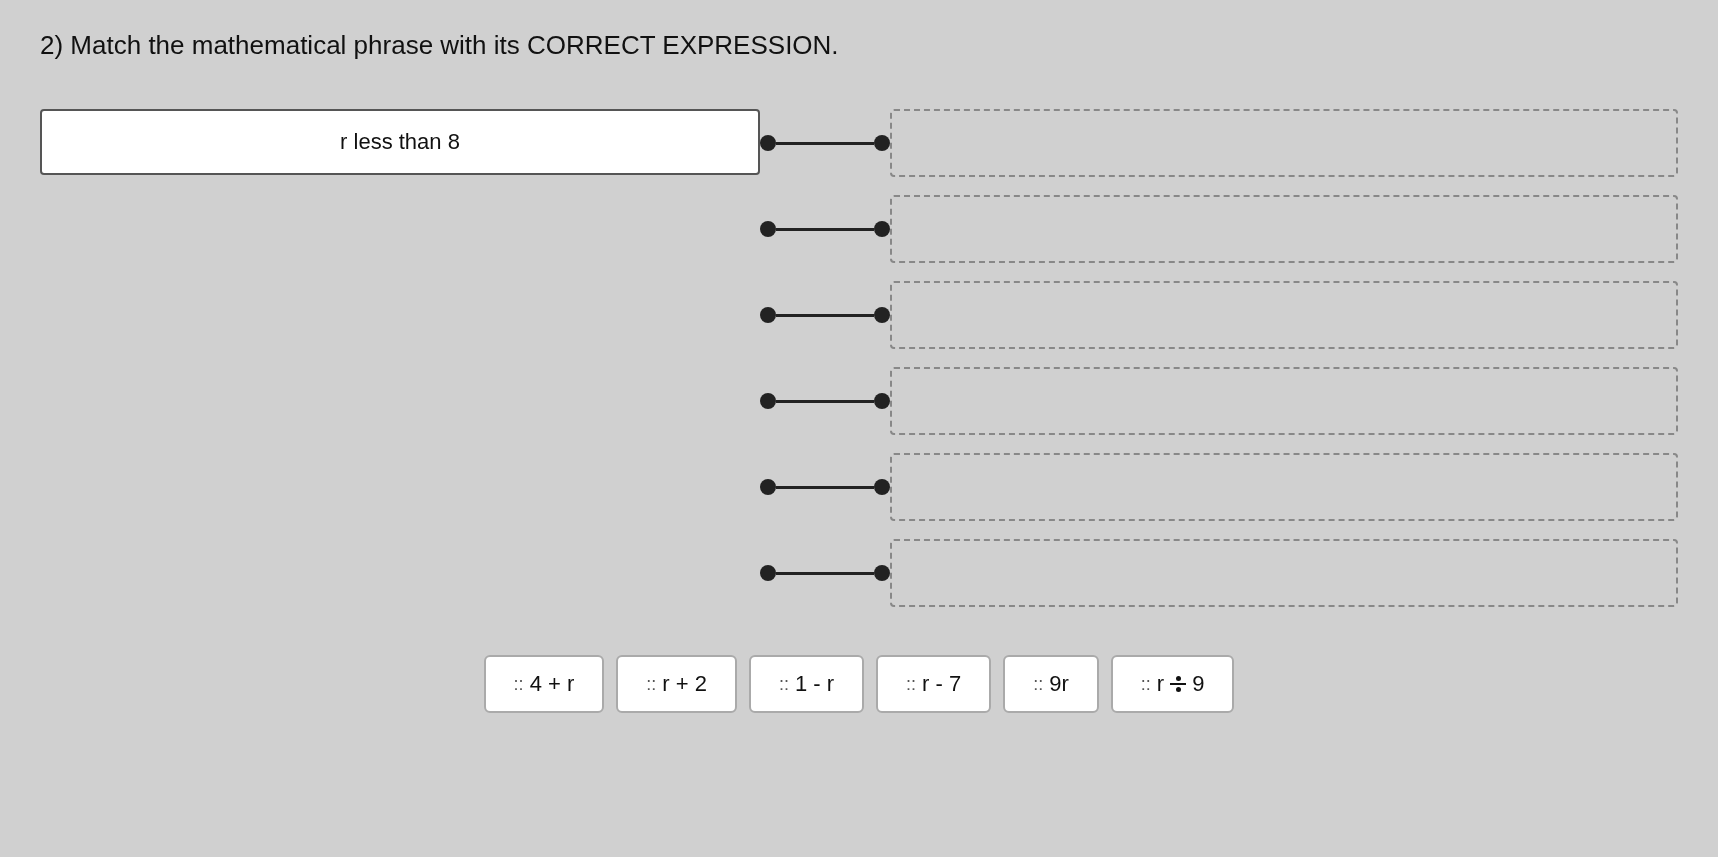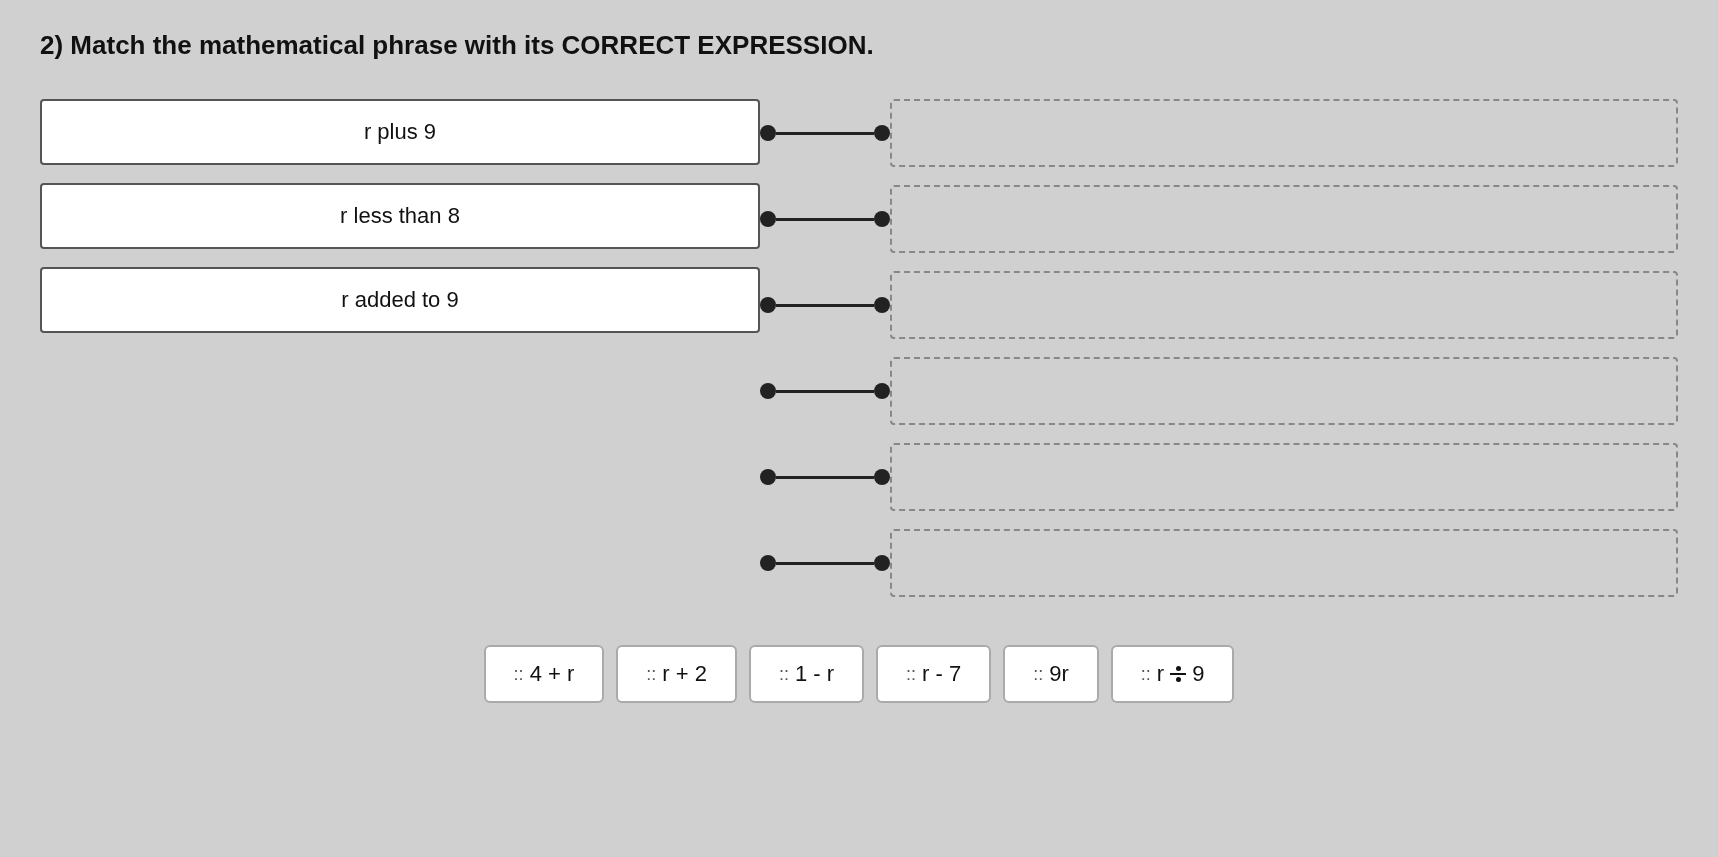--- a/index.html
+++ b/index.html
@@ -14,22 +14,22 @@
       justify-content: flex-start;
       padding: 30px 40px;
     }
 
     .page-container {
       width: 100%;
     }
 
     .question-title {
       font-size: 26px;
-      font-weight: bold;
-      margin-bottom: 38px;
+      font-weight: normal;
+      margin-bottom: 48px;
       color: #111;
     }
 
     .match-area {
       display: flex;
       flex-direction: row;
       align-items: flex-start;
       width: 100%;
     }
 
@@ -160,27 +160,21 @@
 <div class="page-container">
   <div class="question-title">
     <span>2)</span>
     <span>Match the mathematical phrase with its CORRECT EXPRESSION.</span>
   </div>
 
   <div class="match-area">
 
     <div class="phrases-col">
       <div class="phrase-box">
-        <span>r plus 9</span>
-      </div>
-      <div class="phrase-box">
         <span>r less than 8</span>
-      </div>
-      <div class="phrase-box">
-        <span>r added to 9</span>
       </div>
     </div>
 
     <div class="connector-col">
       <div class="connector-row">
         <span class="dot"></span>
         <span class="line"></span>
         <span class="dot"></span>
       </div>
       <div class="connector-row">

